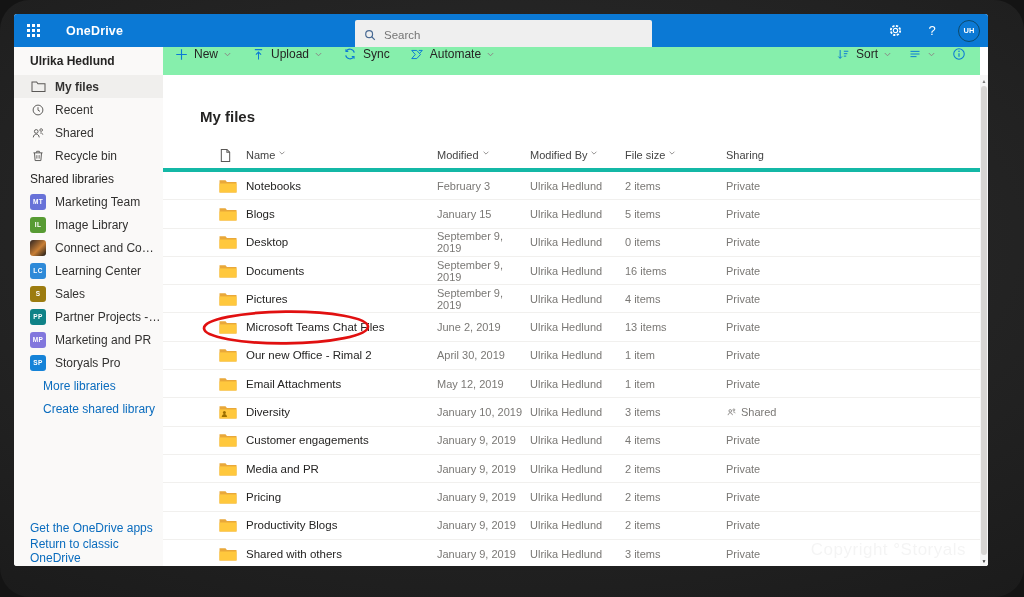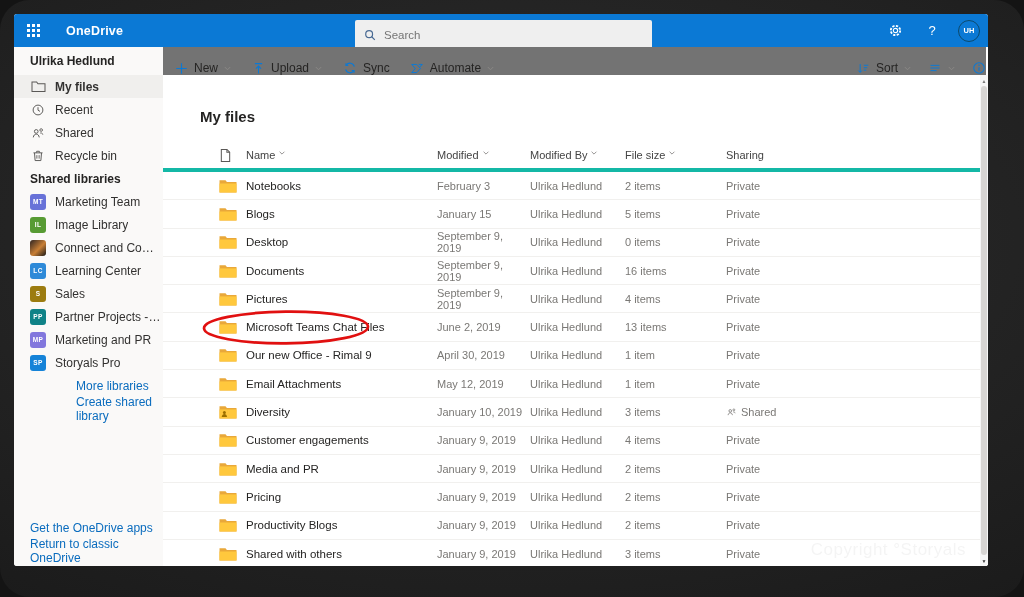--- a/index.html
+++ b/index.html
@@ -25,36 +25,36 @@
   
   .shell{position:absolute;left:0;top:33px;right:0;bottom:0;display:flex;}
   .sidebar{width:149px;flex:none;background:#faf9f8;position:relative;font-size:12px;color:#323130;}
   .main{flex:1;position:relative;background:#fff;}
 
   
   .side-user{height:28px;display:flex;align-items:center;padding-left:16px;font-weight:700;font-size:12px;color:#252423;}
   .side-item{height:23px;display:flex;align-items:center;padding-left:16px;gap:9px;cursor:pointer;}
   .side-item.selected{background:#f0efed;font-weight:700;}
   .side-item .nicon{width:16px;height:16px;flex:none;display:flex;align-items:center;justify-content:center;color:#5a5856;}
-  .side-head{height:23px;display:flex;align-items:center;padding-left:16px;font-weight:700;color:#252423;}
+  .side-head{height:23px;display:flex;align-items:center;padding-left:16px;font-weight:400;color:#252423;}
   .lib-item{height:23px;display:flex;align-items:center;padding-left:16px;gap:9px;cursor:pointer;}
   .lib-icon{width:16px;height:16px;border-radius:3px;flex:none;display:flex;align-items:center;justify-content:center;
             font-size:6.5px;font-weight:700;color:#fff;letter-spacing:.3px;}
   .img-thumb{background:linear-gradient(135deg,#4a3526 10%,#c97f35 55%,#2c2319 95%);}
-  .side-link{height:23px;display:flex;align-items:center;padding-left:62px;color:#0a6cbe;cursor:pointer;}
+  .side-link{height:23px;display:flex;align-items:center;padding-left:29px;color:#0a6cbe;cursor:pointer;}
   .side-footer{position:absolute;left:0;right:0;bottom:4px;}
   .side-footer .flink{height:23px;display:flex;align-items:center;padding-left:16px;color:#0a6cbe;cursor:pointer;}
   .lib-label,.side-label{white-space:nowrap;overflow:hidden;text-overflow:ellipsis;max-width:110px;}
 
   
-  .toolbar{position:absolute;left:0;top:0;right:2px;height:28px;display:flex;align-items:flex-end;padding-left:12px;background:#737373;}
+  .toolbar{position:absolute;left:0;top:0;right:8px;height:28px;display:flex;align-items:flex-start;padding-left:12px;background:#86efac;}
   .tbtn{display:flex;align-items:center;gap:6px;margin-right:20px;font-size:12px;color:#252423;cursor:pointer;}
   .tbtn svg{flex:none;}
   .chev{display:inline-flex;margin-left:-1px;}
-  .toolbar-right{margin-left:auto;display:flex;align-items:center;gap:16px;}
+  .toolbar-right{margin-left:auto;display:flex;align-items:center;gap:16px;padding-right:14px;}
   .tbtn.right{margin-right:0;}
 
   
   .content{position:absolute;left:0;top:28px;right:0;bottom:0;background:#fff;}
   .page-title{margin:33px 0 0 37px;font-size:15px;font-weight:700;color:#252423;}
   .rowgrid{display:grid;grid-template-columns:38px 191px 93px 95px 101px 1fr;align-items:center;padding-left:45px;}
   .thead{height:26px;margin-top:17px;font-size:11px;color:#444;}
   .th{display:flex;gap:4px;cursor:pointer;}
   .th .chev svg{width:8px;height:8px;}
   .trow{height:27.3px;border-top:1px solid #f1f0ee;font-size:11px;color:#7a7875;position:relative;cursor:pointer;}
@@ -425,21 +425,21 @@
                     <ellipse cx="85" cy="18.5" rx="82" ry="15.8" fill="none" stroke="#e11010" stroke-width="2.7"></ellipse>
                   </svg></div>
               </div>
               <div class="trow rowgrid">
                 <span class="cell-icon">
                   <svg width="18" height="14" viewBox="0 0 18 14">
                     <path d="M.5 13.5V1.2h6l1.4 1.7h9.6v10.6z" fill="#e9a83a"></path>
                     <path d="M.5 13.5V4.4h17v9.1z" fill="#ffc83d"></path>
                   </svg>
                 </span>
-                <span class="cell-name">Our new Office - Rimal 9</span>
+                <span class="cell-name">Our new Office - Rimal 2</span>
                 <span>April 30, 2019</span>
                 <span>Ulrika Hedlund</span>
                 <span>1 item</span>
                 <span class="cell-share">
                   <span>Private</span>
                 </span>
               </div>
               <div class="trow rowgrid">
                 <span class="cell-icon">
                   <svg width="18" height="14" viewBox="0 0 18 14">

